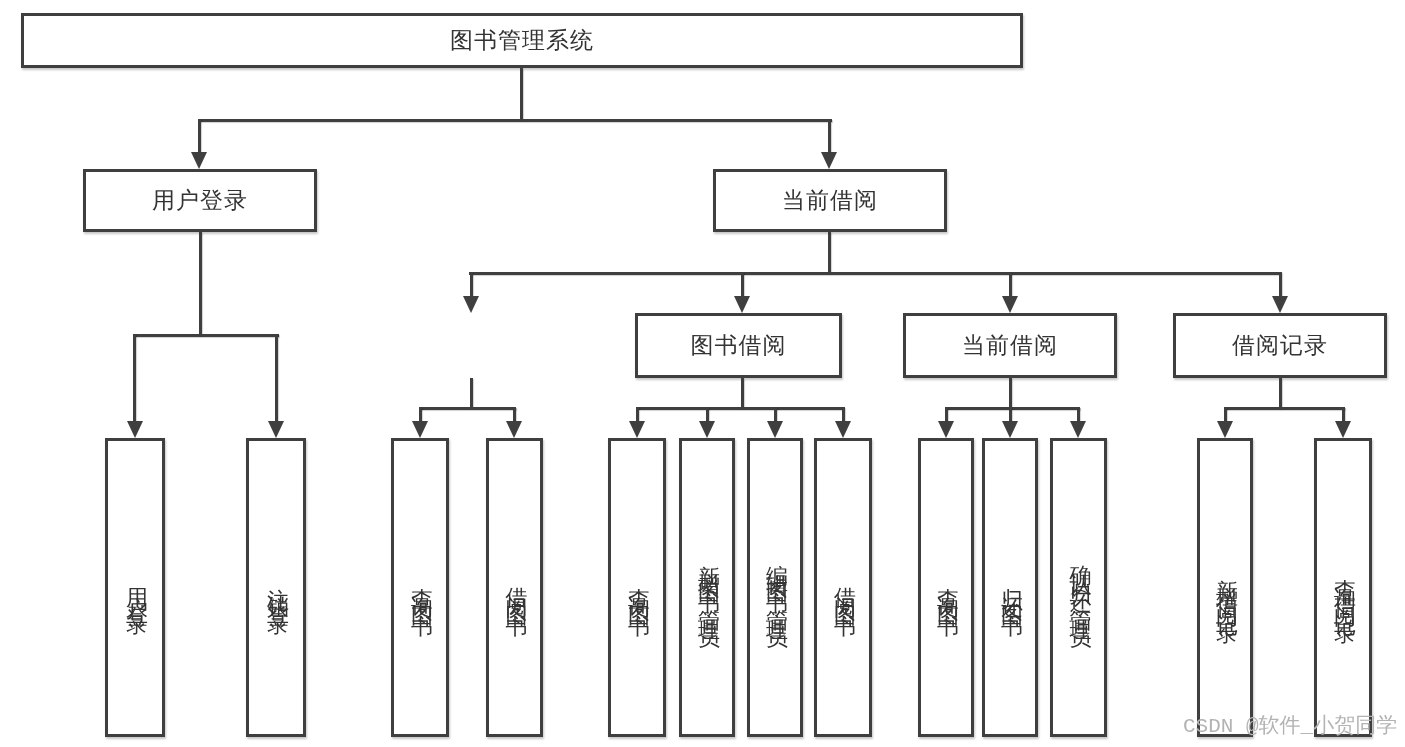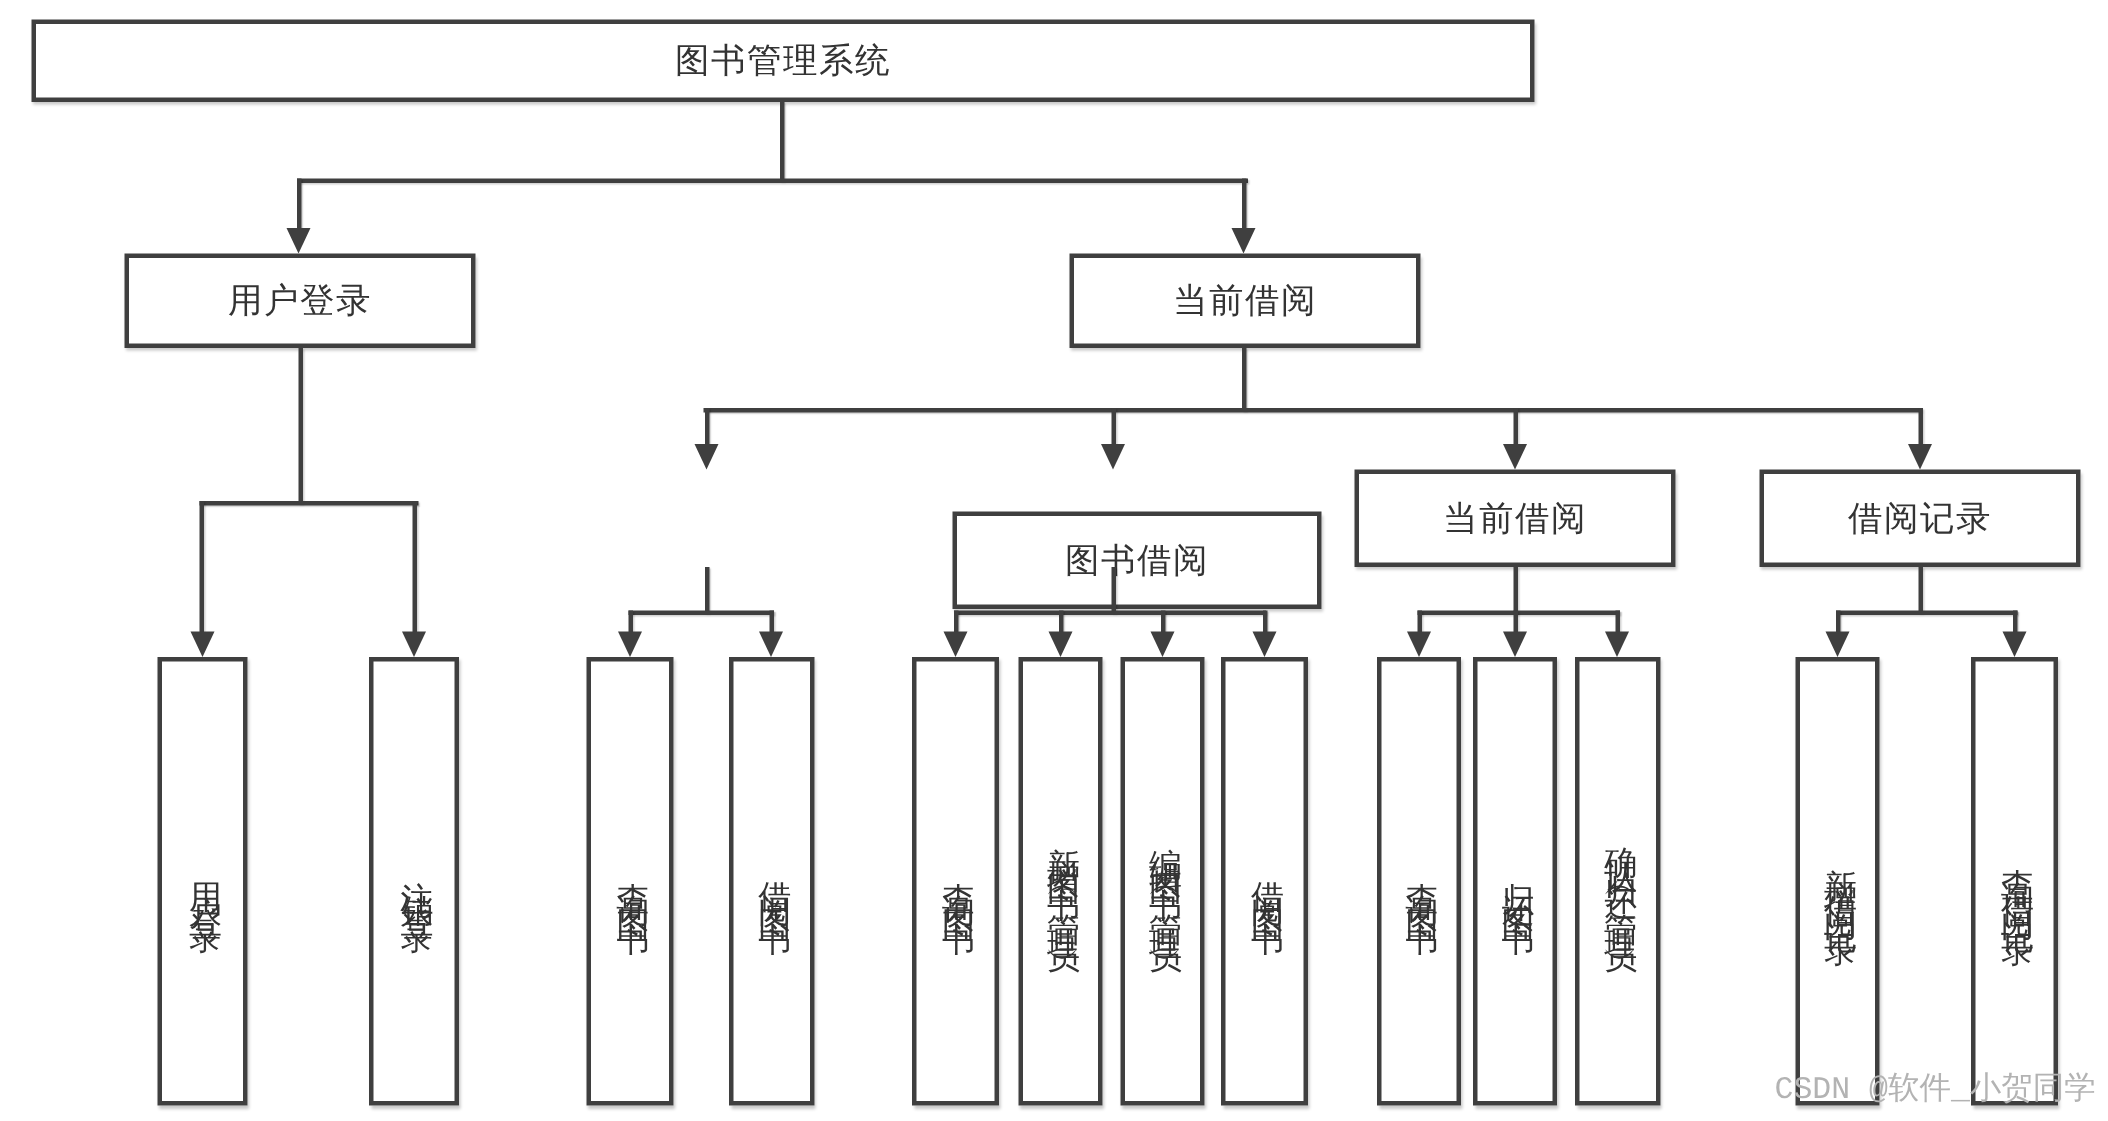--- a/index.html
+++ b/index.html
@@ -93,21 +93,21 @@
   <div class="line" style="left:469px; top:272px; width:812px; height:3px;"></div>
   <div class="line" style="left:470px; top:272px; width:3px; height:26px;"></div>
   <div class="arrow" style="left:463px; top:296px;"></div>
   <div class="line" style="left:741px; top:272px; width:3px; height:26px;"></div>
   <div class="arrow" style="left:734px; top:296px;"></div>
   <div class="line" style="left:1009px; top:272px; width:3px; height:26px;"></div>
   <div class="arrow" style="left:1002px; top:296px;"></div>
   <div class="line" style="left:1279px; top:272px; width:3px; height:26px;"></div>
   <div class="arrow" style="left:1272px; top:296px;"></div>
 
-  <div class="box hbox" style="left:635px; top:313px; width:246px; height:65px;margin-top:28px;">
+  <div class="box hbox" style="left:635px; top:313px; width:207px; height:65px;">
     <span>图书借阅</span>
   </div>
   <div class="box hbox" style="left:903px; top:313px; width:214px; height:65px;">
     <span>当前借阅</span>
   </div>
   <div class="box hbox" style="left:1173px; top:313px; width:214px; height:65px;">
     <span>借阅记录</span>
   </div>
 
   <div class="line" style="left:470px; top:378px; width:3px; height:31px;"></div>

